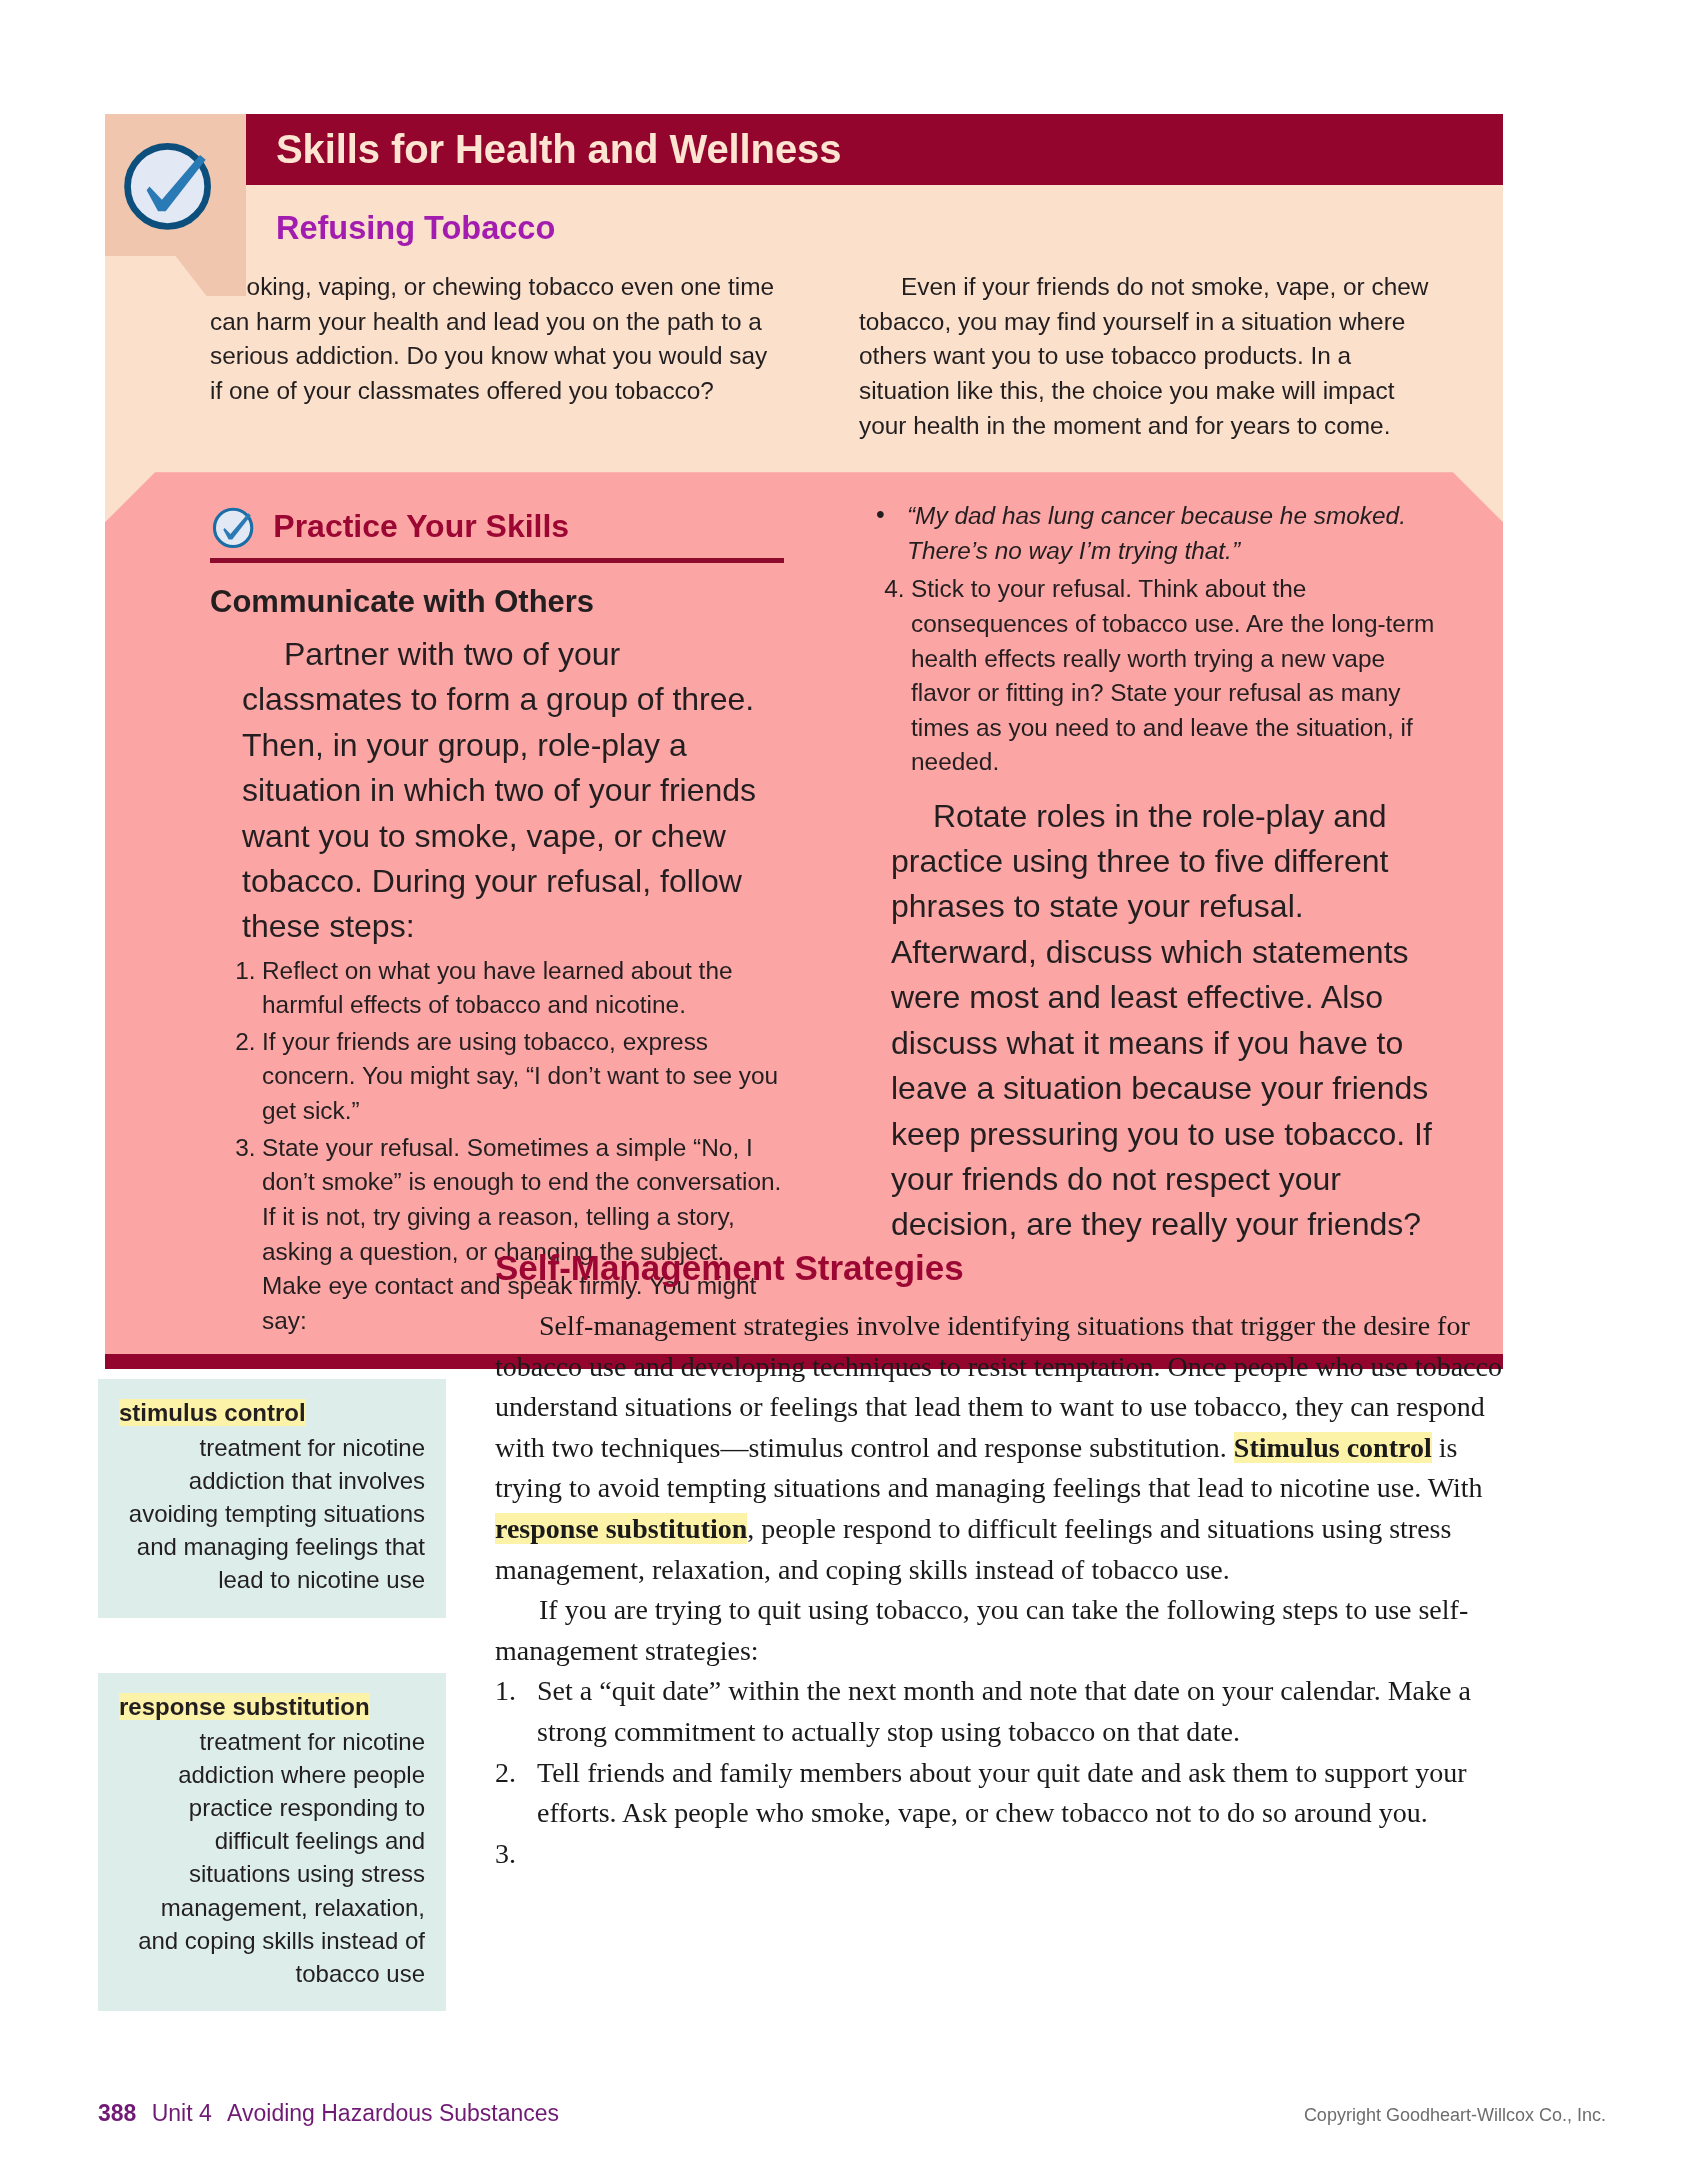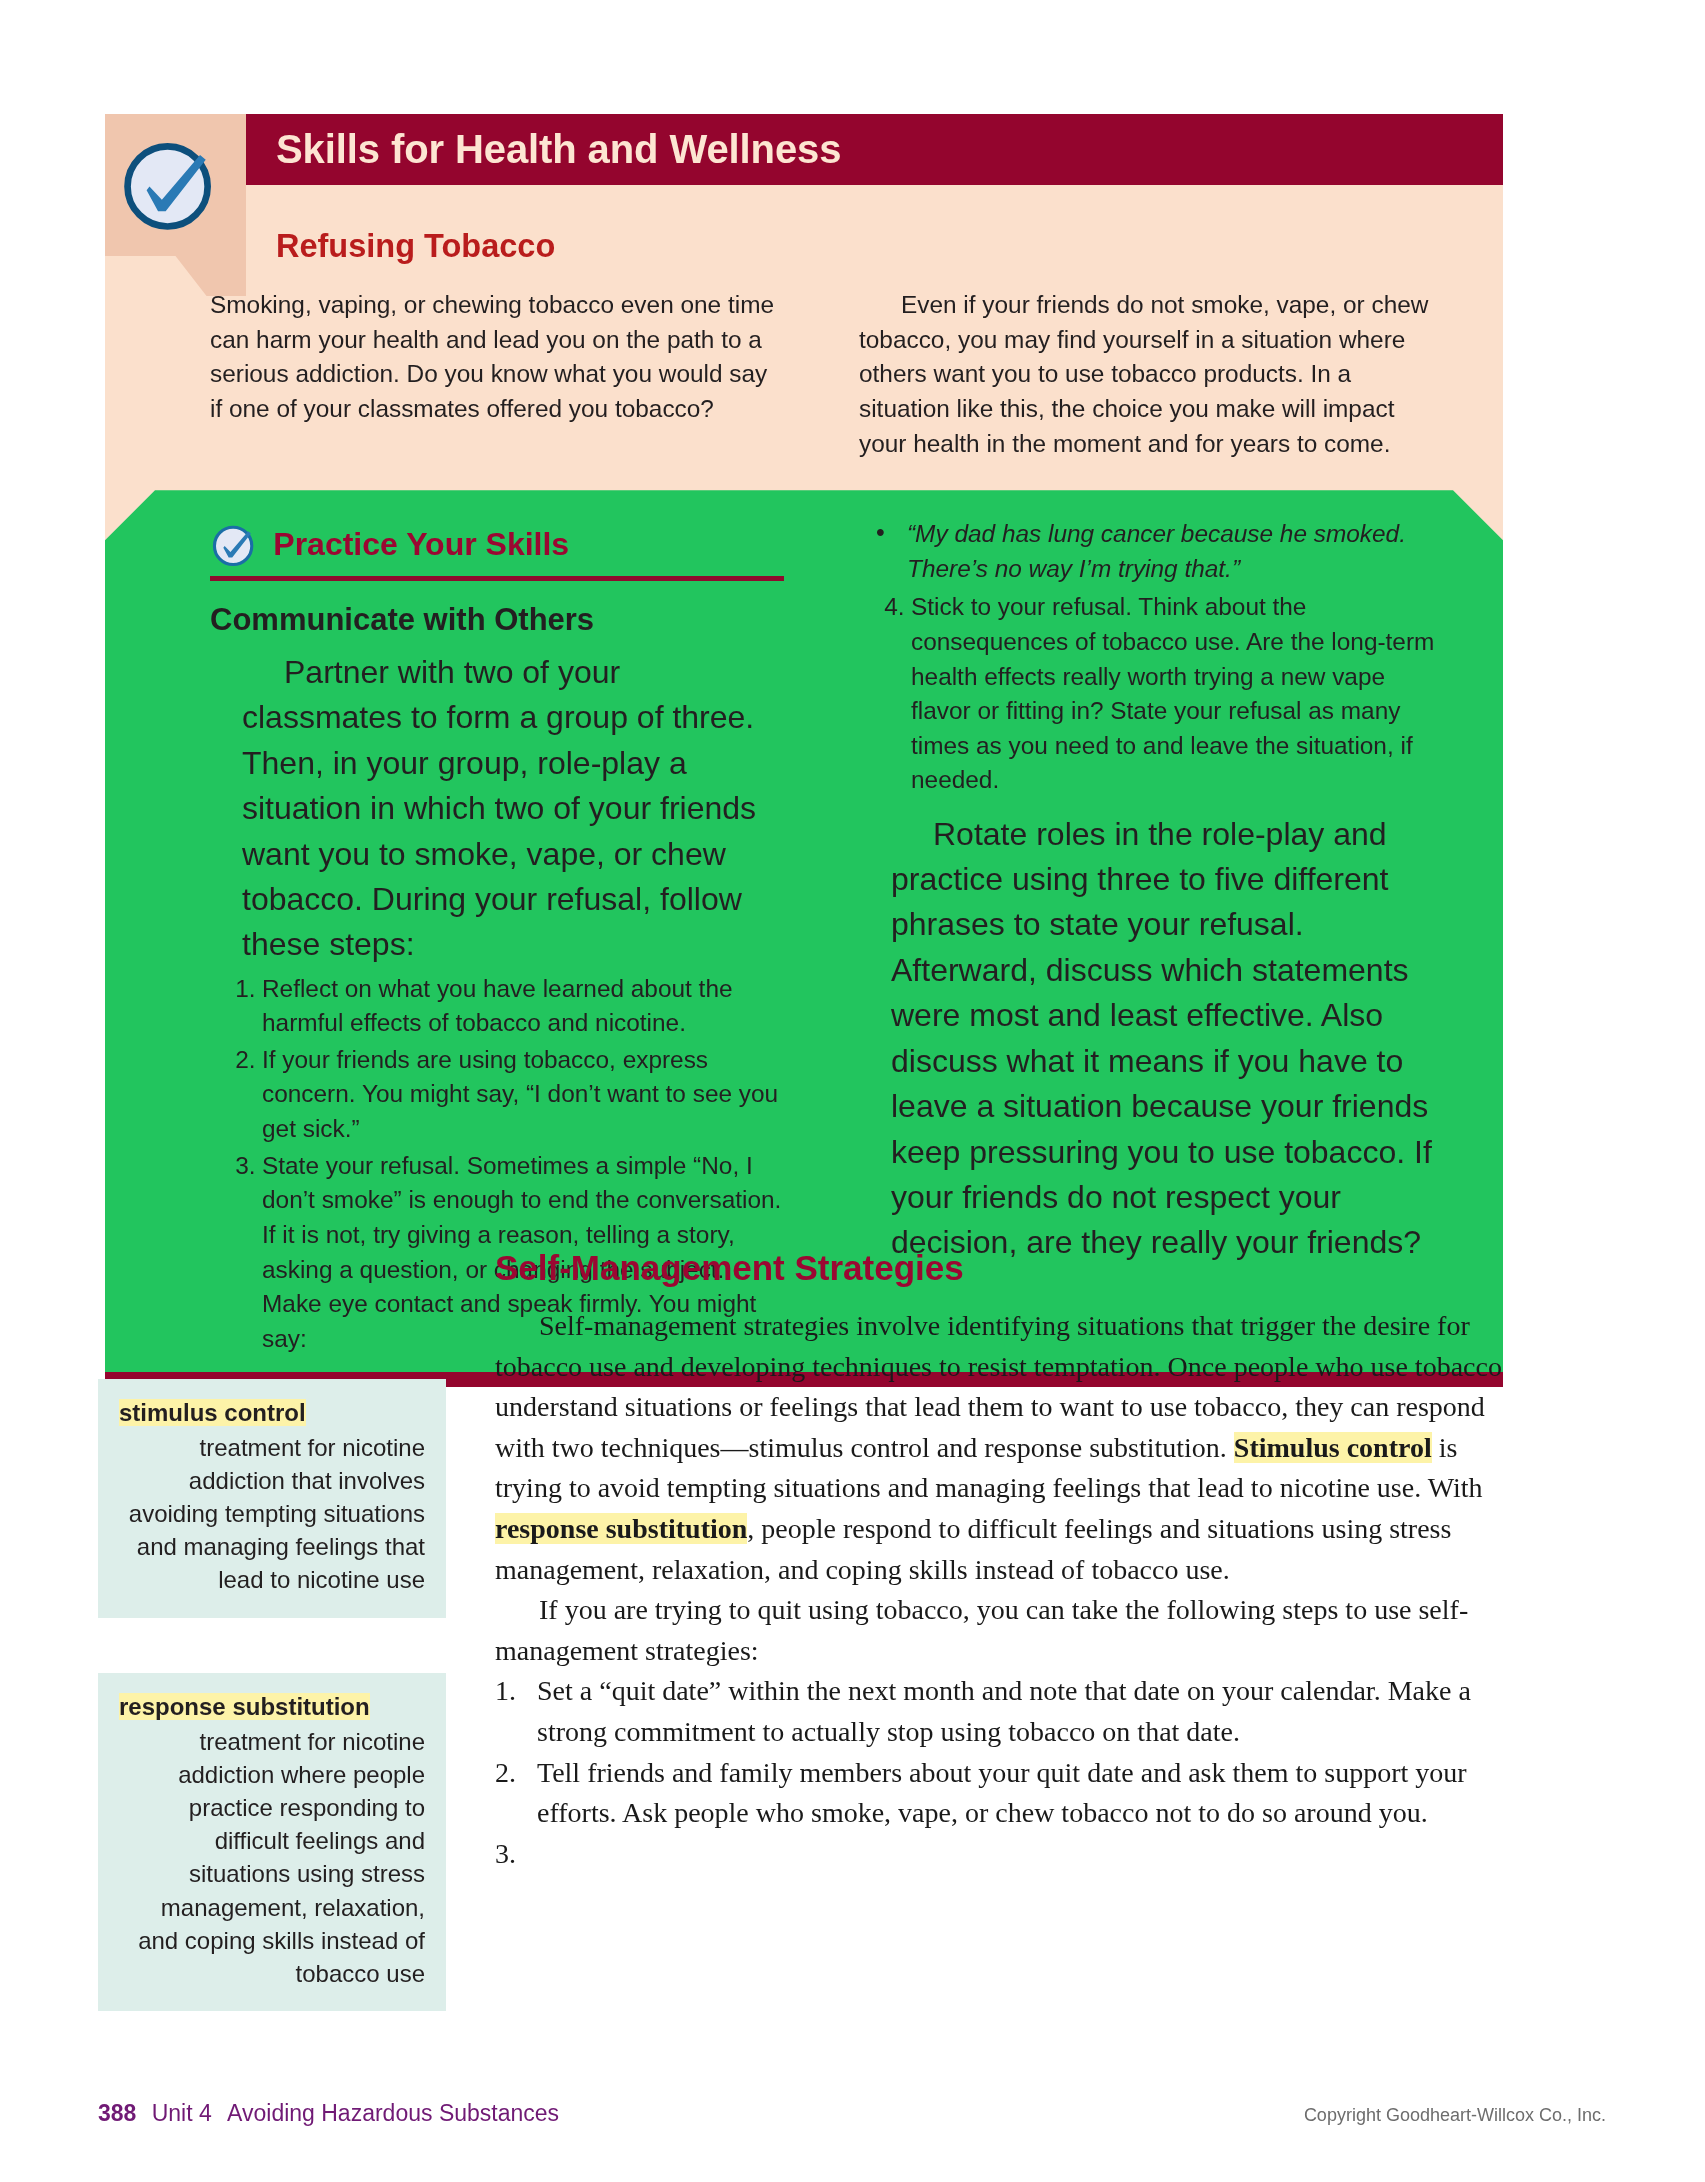--- a/index.html
+++ b/index.html
@@ -70,22 +70,22 @@
   .header-title {
     color: #fde5d2;
     font-size: 40px;
     font-weight: bold;
     letter-spacing: -0.1px;
     padding-left: 30px;
   }
 
   .subhead {
     margin-left: 141px;
-    padding: 43px 0 0 30px;
-    color: #b91c1c;
+    padding: 25px 0 0 30px;
+    color: #a21caf;
     font-size: 32.5px;
     font-weight: bold;
   }
 
   .intro-cols {
     display: flex;
     gap: 75px;
     padding: 23px 57px 29px 105px;
   }
   .intro-col {
@@ -93,21 +93,21 @@
     font-size: 24.4px;
     line-height: 1.42;
     color: #231f20;
   }
   .intro-col p { margin: 0; }
   .intro-indent { text-indent: 42px; }
 
   
   .practice-panel {
     position: relative;
-    background: #22c55e;
+    background: #fca5a5;
     -webkit-clip-path: polygon(50px 0, calc(100% - 50px) 0, 100% 50px, 100% 100%, 0 100%, 0 50px);
     clip-path: polygon(50px 0, calc(100% - 50px) 0, 100% 50px, 100% 100%, 0 100%, 0 50px);
     padding-bottom: 15.3px;
   }
 
   .practice-cols {
     display: flex;
     gap: 75px;
     padding: 23px 54px 0 105px;
   }

